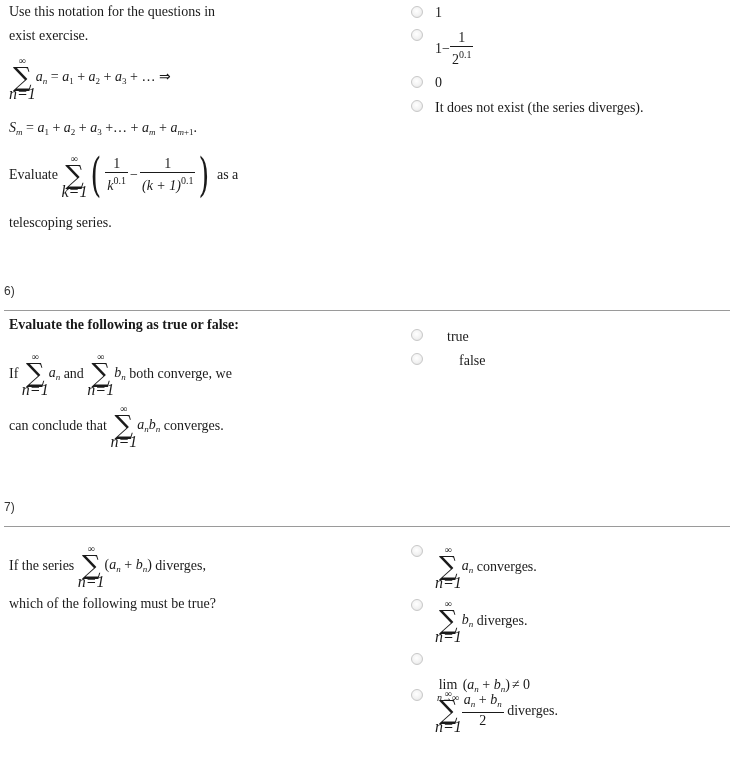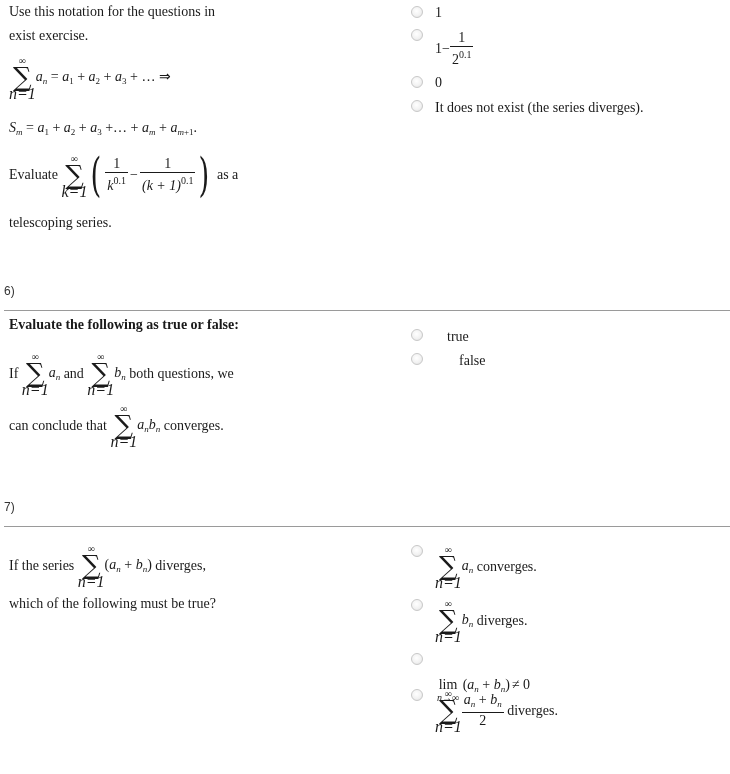--- a/index.html
+++ b/index.html
@@ -99,21 +99,21 @@
       <span class="bot">n=1</span>
     </span>
   <span class="m">a<span class="subi">n</span></span>&nbsp;
   <span>and</span>&nbsp;
   <span class="sigma m">
       <span class="top mu">∞</span>
       <span class="sym mu">∑</span>
       <span class="bot">n=1</span>
     </span>
   <span class="m">b<span class="subi">n</span></span>&nbsp;
-  <span>both questions, we</span>
+  <span>both converge, we</span>
 </div>
 
 <div class="abs txt" style="left:9px; top:404px; display:flex; align-items:center;">
   <span>can conclude that</span>&nbsp;
   <span class="sigma m">
       <span class="top mu">∞</span>
       <span class="sym mu">∑</span>
       <span class="bot">n=1</span>
     </span>
   <span class="m">a<span class="subi">n</span>b<span class="subi">n</span></span>&nbsp;

